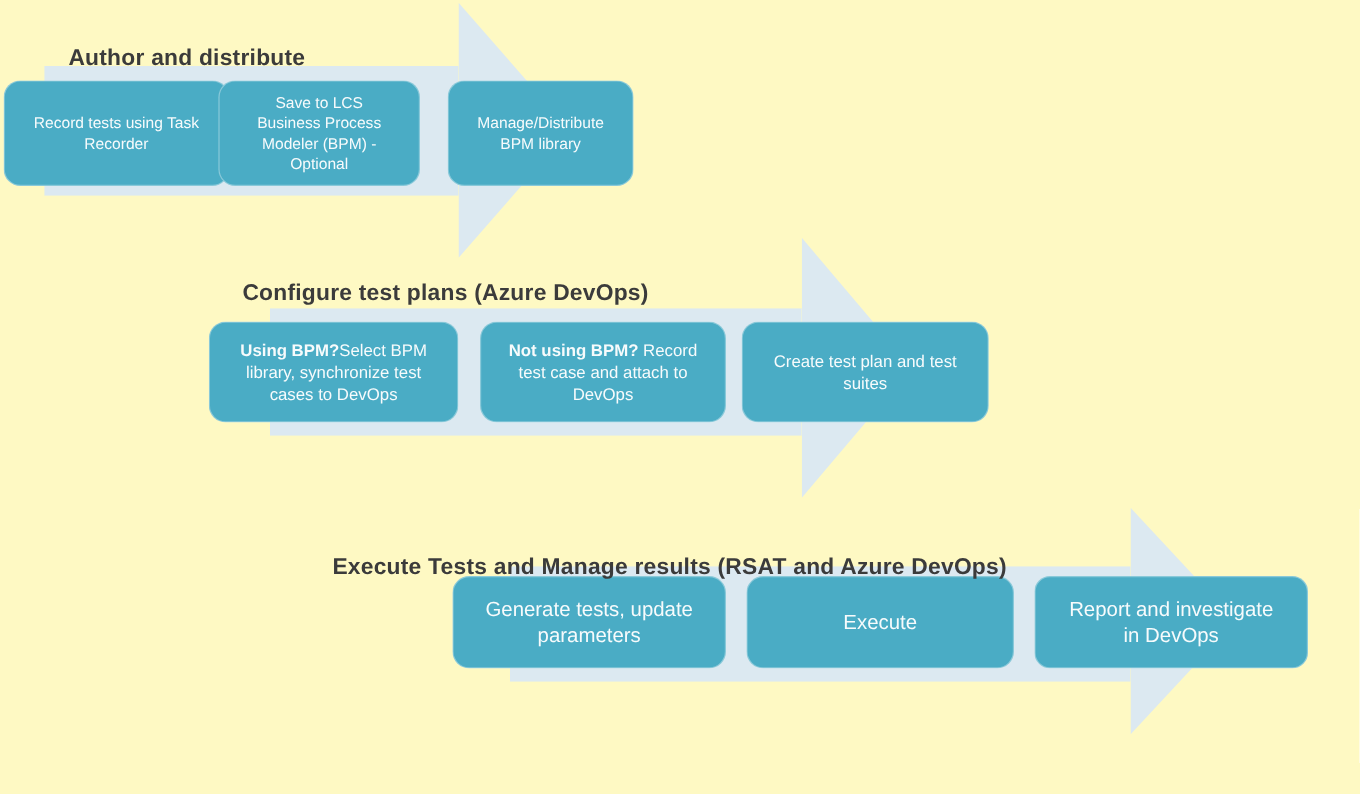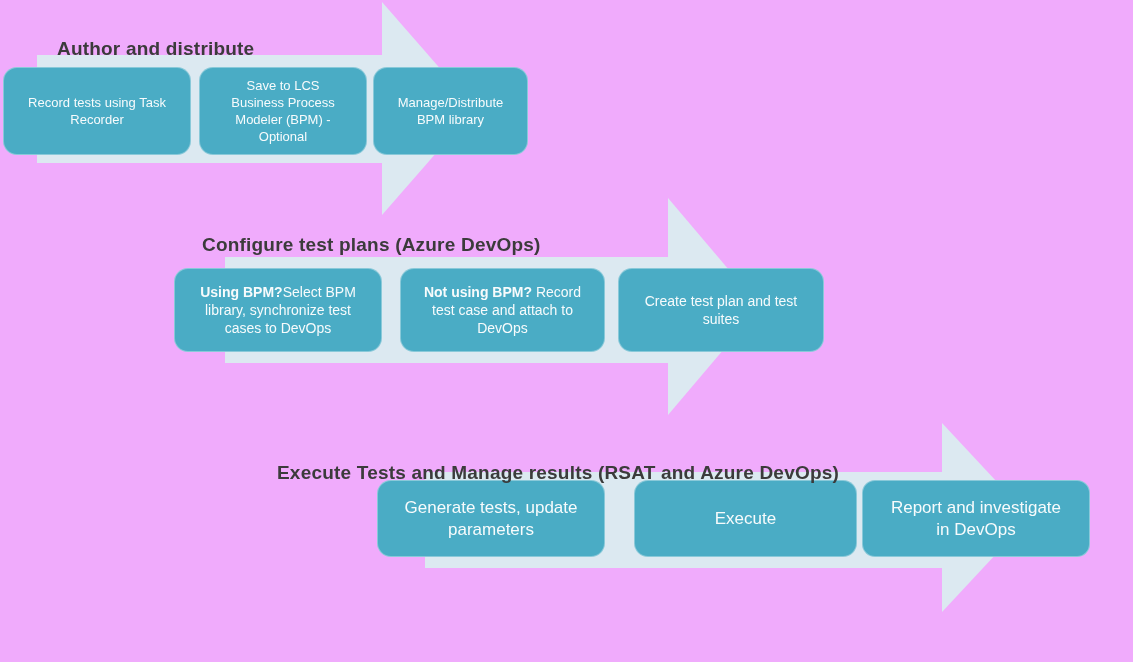--- a/index.html
+++ b/index.html
@@ -5,21 +5,21 @@
   :root{
     --box-fill:#4AACC5;
     --arrow-fill:#DCE9F1;
     --title-text:#3B3B3B;
     --box-text:#F7FBFC;
   }
   html,body{margin:0;padding:0;background:#ffffff;}
   .canvas{
     position:relative;
     width:1133px;height:662px;
-    background:#f0abfc;
+    background:#fef9c3;
     overflow:hidden;
     font-family:"Liberation Sans", sans-serif;
   }
   .band-title{
     position:absolute;
     z-index:3;
     font-size:19px;
     line-height:23px;
     color:var(--title-text);
     white-space:nowrap;
@@ -49,35 +49,35 @@
     justify-content:center;
     text-align:center;
   }
   .step .txt{display:inline;}
   .step b{font-weight:bold;}
   
   #b1-title{left:57px;top:21px;}
   #b1-body{left:37px;top:55px;width:345px;height:108px;}
   #b1-head{left:382px;top:2px;width:93px;height:213px;}
   #b1-s1{left:3px;top:67px;width:188px;height:88px;font-size:13px;line-height:17px;padding:0 4px;}
-  #b1-s2{left:182px;top:67px;width:168px;height:88px;font-size:13px;line-height:17px;padding:0 19px;margin-left:17px;}
+  #b1-s2{left:182px;top:67px;width:168px;height:88px;font-size:13px;line-height:17px;padding:0 19px;}
   #b1-s3{left:373px;top:67px;width:155px;height:88px;font-size:13px;line-height:17px;padding:16px 8px;}
   
   #b2-title{left:202px;top:217px;}
   #b2-body{left:225px;top:257px;width:443px;height:106px;}
   #b2-head{left:668px;top:198px;width:92px;height:217px;}
   #b2-s1{left:174px;top:268px;width:208px;height:84px;font-size:14px;line-height:18px;padding:0 12px;}
   #b2-s2{left:400px;top:268px;width:205px;height:84px;font-size:14px;line-height:18px;padding:14px 13px;}
   #b2-s3{left:618px;top:268px;width:206px;height:84px;font-size:14px;line-height:18px;padding:0 14px;}
   
   #b3-title{left:277px;top:437px;margin-top:24px;}
   #b3-body{left:425px;top:472px;width:517px;height:96px;}
   #b3-head{left:942px;top:423px;width:88px;height:189px;}
   #b3-s1{left:377px;top:480px;width:228px;height:77px;font-size:17px;line-height:22px;padding:0 26px;}
-  #b3-s2{left:622px;top:480px;width:223px;height:77px;font-size:17px;line-height:22px;padding:0 20px;margin-left:12px;}
+  #b3-s2{left:622px;top:480px;width:223px;height:77px;font-size:17px;line-height:22px;padding:0 20px;}
   #b3-s3{left:862px;top:480px;width:228px;height:77px;font-size:17px;line-height:22px;padding:0 26px;border-radius:13px;}
 </style>
 </head>
 <body>
 
 <div class="canvas">
 
   <section>
     <h2 class="band-title" id="b1-title">Author and distribute</h2>
     <div class="arrow-body" id="b1-body"></div>

